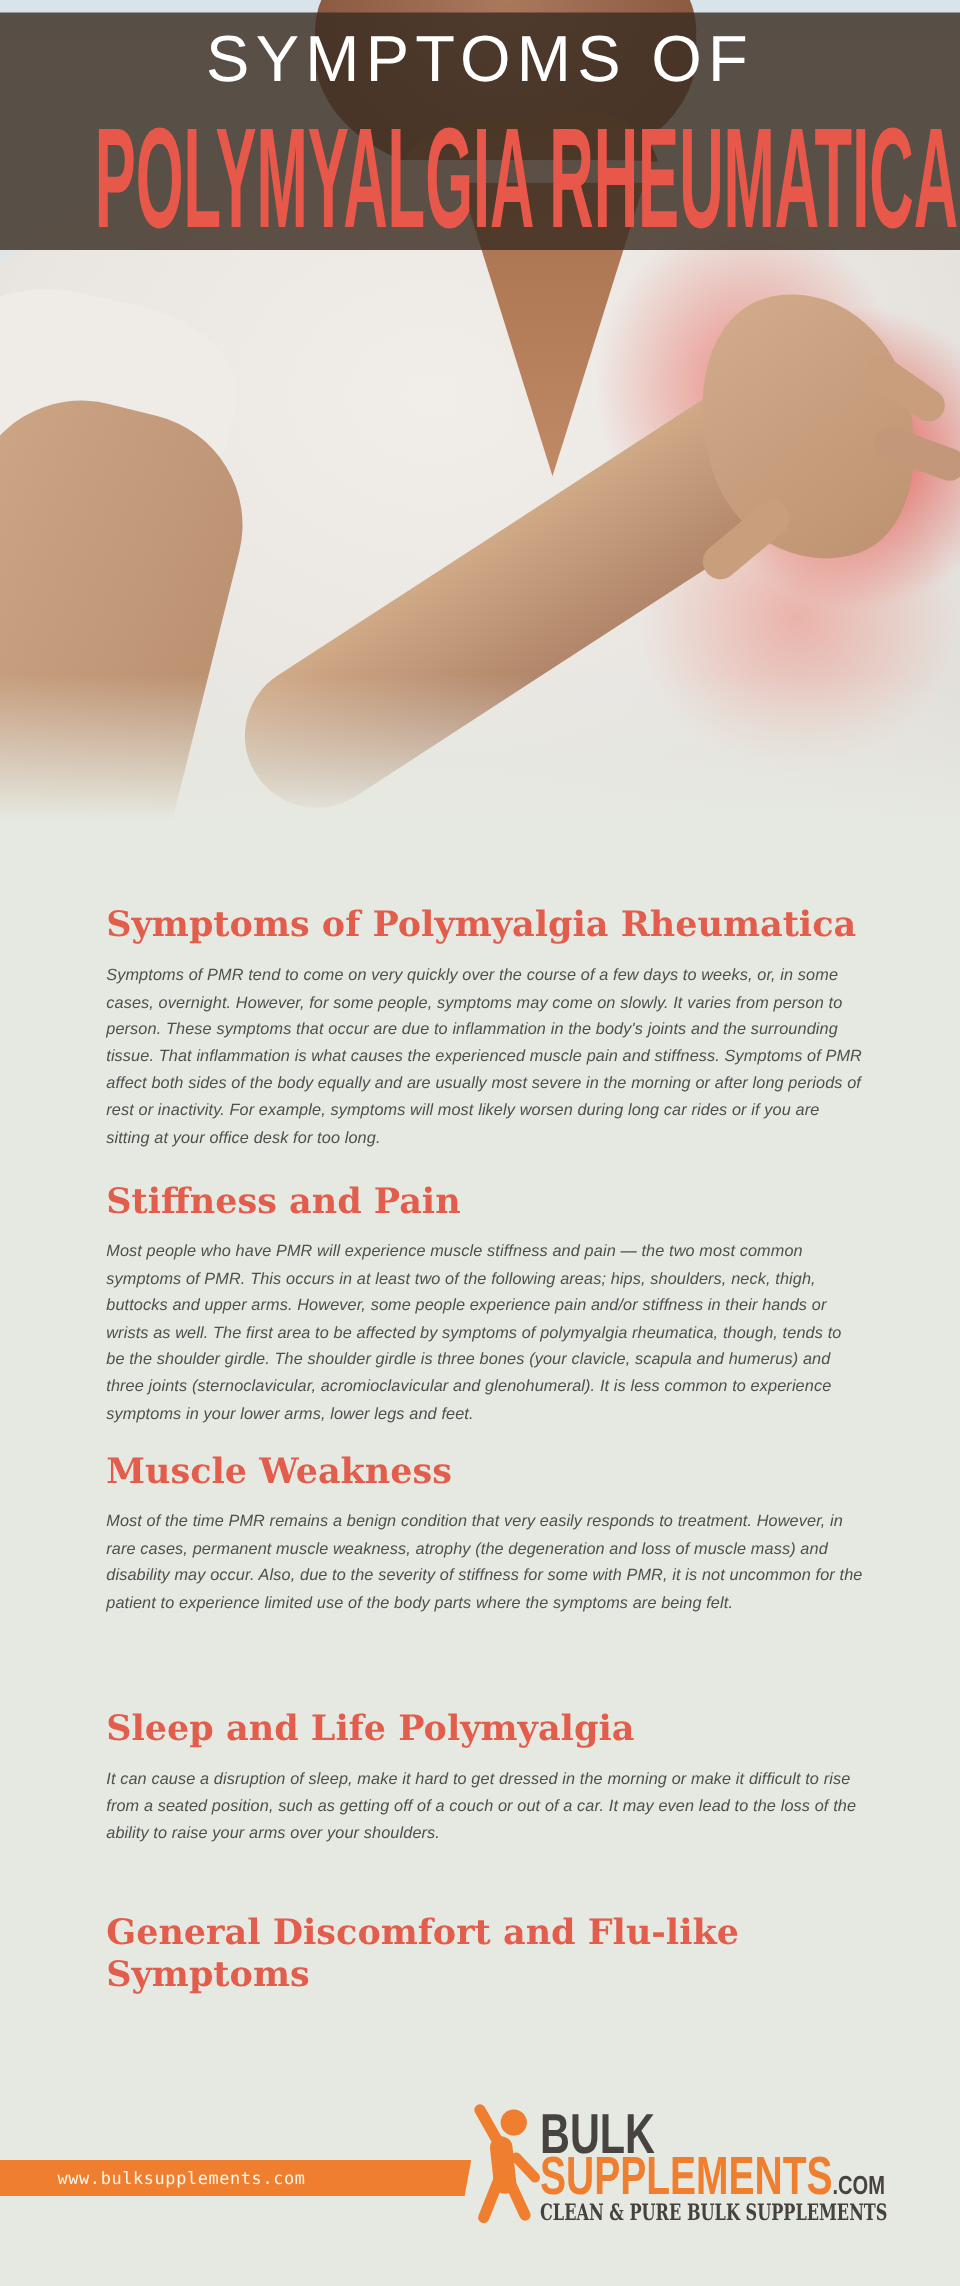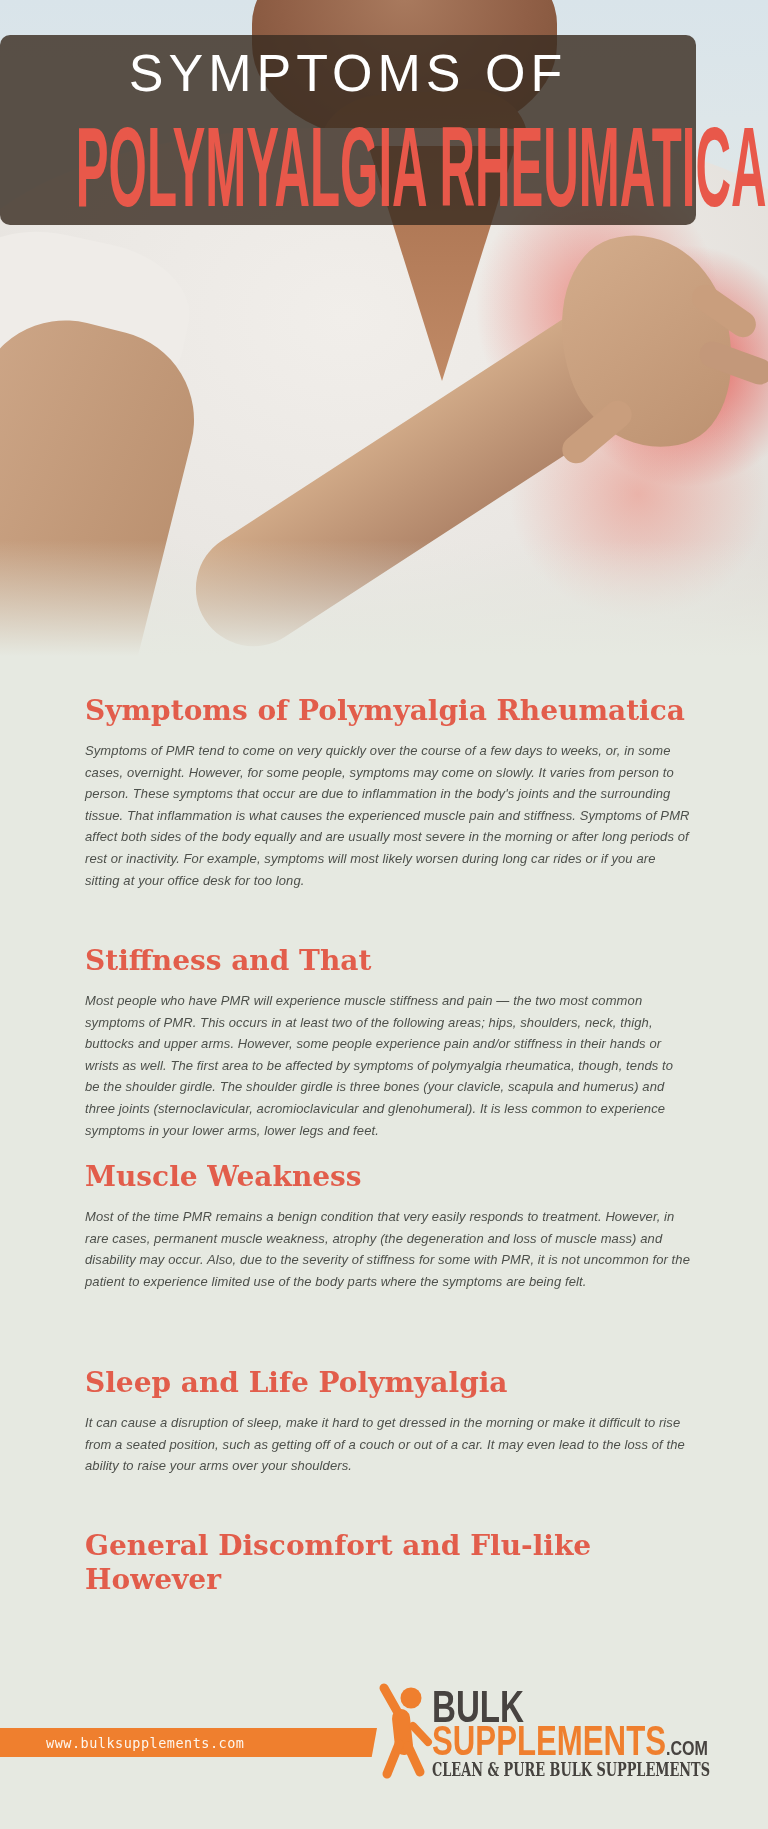--- a/index.html
+++ b/index.html
@@ -36,33 +36,33 @@
     background:linear-gradient(180deg,#d0a987,#b1866a);border-radius:60px;}
   .hand{left:563px;top:233px;width:167px;height:217px;transform:rotate(-18deg);
     background:linear-gradient(160deg,#d3ac8b,#bd9271);
     border-radius:48% 52% 46% 54% / 55% 45% 55% 45%;}
   .finger1{left:688px;top:298px;width:72px;height:26px;border-radius:13px;transform:rotate(35deg);background:#c99e7d;}
   .finger2{left:698px;top:350px;width:76px;height:26px;border-radius:13px;transform:rotate(20deg);background:#c3987a;}
   .thumb{left:556px;top:418px;width:82px;height:28px;border-radius:14px;transform:rotate(-40deg);background:#c99e7d;}
   .hero-fade{left:0;top:540px;width:768px;height:132px;
     background:linear-gradient(180deg,rgba(230,233,225,0),#e6e9e1 88%);}
   
-  .band{position:absolute;top:35px;left:0;width:696px;height:190px;
-    background:rgba(58,45,34,.82);z-index:10;border-radius:10px;}
+  .band{position:absolute;top:10px;left:0;width:768px;height:190px;
+    background:rgba(58,45,34,.82);z-index:10;}
   .kicker{position:absolute;top:8px;left:0;width:100%;text-align:center;
     color:#ffffff;font-size:52px;font-weight:400;letter-spacing:5px;}
   .big-title-wrap{position:absolute;top:98px;left:0;width:100%;text-align:right;white-space:nowrap;}
   .big-title{display:inline-block;font-size:60px;font-weight:bold;color:#e8584a;
     transform:scale(.82,1.9);transform-origin:50% 50%;letter-spacing:0;}
   
   .sec{position:absolute;left:85px;width:606px;z-index:5;}
   .sec h2{margin:0 0 12px 0;font-family:"DejaVu Serif",serif;font-weight:bold;
     color:#e25d4b;font-size:28px;line-height:34px;}
   .sec p{margin:0;color:#4d504b;font-size:13px;line-height:21.6px;letter-spacing:.1px;font-style:italic;}
-  .sec1{top:694px}.sec2{top:944px}.sec3{top:1160px}.sec4{top:1366px}.sec5{top:1529px}
+  .sec1{top:723px}.sec2{top:944px}.sec3{top:1160px}.sec4{top:1366px}.sec5{top:1529px}
   
   .ribbon{position:absolute;top:1728px;left:0;width:377px;height:29px;background:#ef7f2e;
     clip-path:polygon(0 0,100% 0,98.6% 100%,0 100%);
     display:flex;align-items:center;z-index:6;}
   .ribbon span{font-family:"DejaVu Sans Mono",monospace;font-size:13.5px;color:#fdf7ef;
     letter-spacing:.5px;margin-left:46px;}
   .logo{position:absolute;top:1680px;left:374px;width:336px;height:100px;z-index:7;}
 </style>
 </head>
 <body>
@@ -92,33 +92,33 @@
     <div class="big-title-wrap">
       <span class="big-title">POLYMYALGIA RHEUMATICA</span>
     </div>
   </div>
 
   <div class="sec sec1">
     <h2>Symptoms of Polymyalgia Rheumatica</h2>
     <p>Symptoms of PMR tend to come on very quickly over the course of a few days to weeks, or, in some cases, overnight. However, for some people, symptoms may come on slowly. It varies from person to person. These symptoms that occur are due to inflammation in the body's joints and the surrounding tissue. That inflammation is what causes the experienced muscle pain and stiffness. Symptoms of PMR affect both sides of the body equally and are usually most severe in the morning or after long periods of rest or inactivity. For example, symptoms will most likely worsen during long car rides or if you are sitting at your office desk for too long.</p>
   </div>
   <div class="sec sec2">
-    <h2>Stiffness and That</h2>
+    <h2>Stiffness and Pain</h2>
     <p>Most people who have PMR will experience muscle stiffness and pain — the two most common symptoms of PMR. This occurs in at least two of the following areas; hips, shoulders, neck, thigh, buttocks and upper arms. However, some people experience pain and/or stiffness in their hands or wrists as well. The first area to be affected by symptoms of polymyalgia rheumatica, though, tends to be the shoulder girdle. The shoulder girdle is three bones (your clavicle, scapula and humerus) and three joints (sternoclavicular, acromioclavicular and glenohumeral). It is less common to experience symptoms in your lower arms, lower legs and feet.</p>
   </div>
   <div class="sec sec3">
     <h2>Muscle Weakness</h2>
     <p>Most of the time PMR remains a benign condition that very easily responds to treatment. However, in rare cases, permanent muscle weakness, atrophy (the degeneration and loss of muscle mass) and disability may occur. Also, due to the severity of stiffness for some with PMR, it is not uncommon for the patient to experience limited use of the body parts where the symptoms are being felt.</p>
   </div>
   <div class="sec sec4">
     <h2>Sleep and Life Polymyalgia</h2>
     <p>It can cause a disruption of sleep, make it hard to get dressed in the morning or make it difficult to rise from a seated position, such as getting off of a couch or out of a car. It may even lead to the loss of the ability to raise your arms over your shoulders.</p>
   </div>
   <div class="sec sec5">
-    <h2>General Discomfort and Flu-like However</h2>
+    <h2>General Discomfort and Flu-like Symptoms</h2>
   </div>
 
   <div class="ribbon">
     <span>www.bulksupplements.com</span>
   </div>
 
   <svg class="logo" viewBox="0 0 336 100">
     <g stroke="#ef7f2e" stroke-linecap="round" fill="none">
       <path d="M10 8 L27 38" stroke-width="9"></path>
       <path d="M27 38 L30 66" stroke-width="18"></path>

